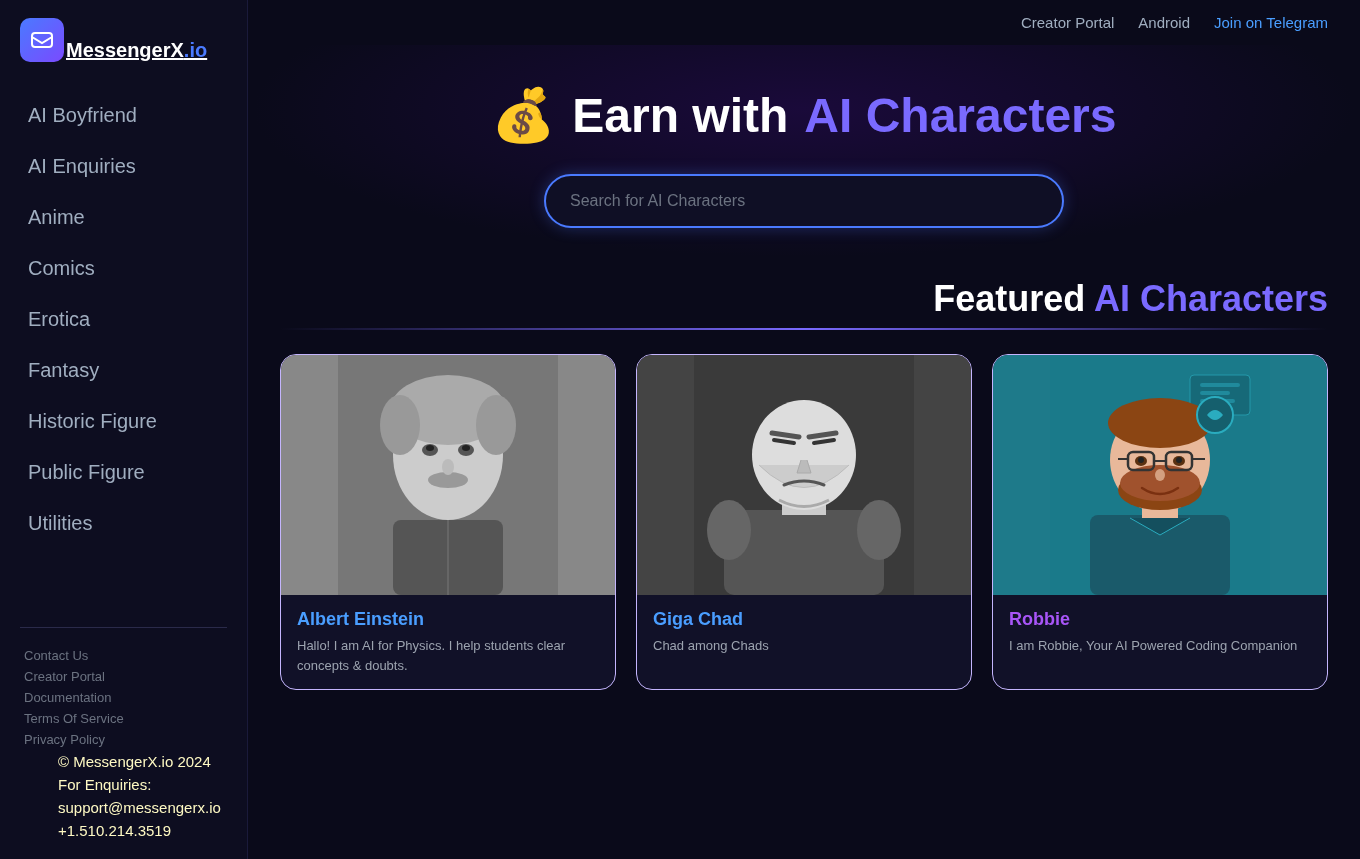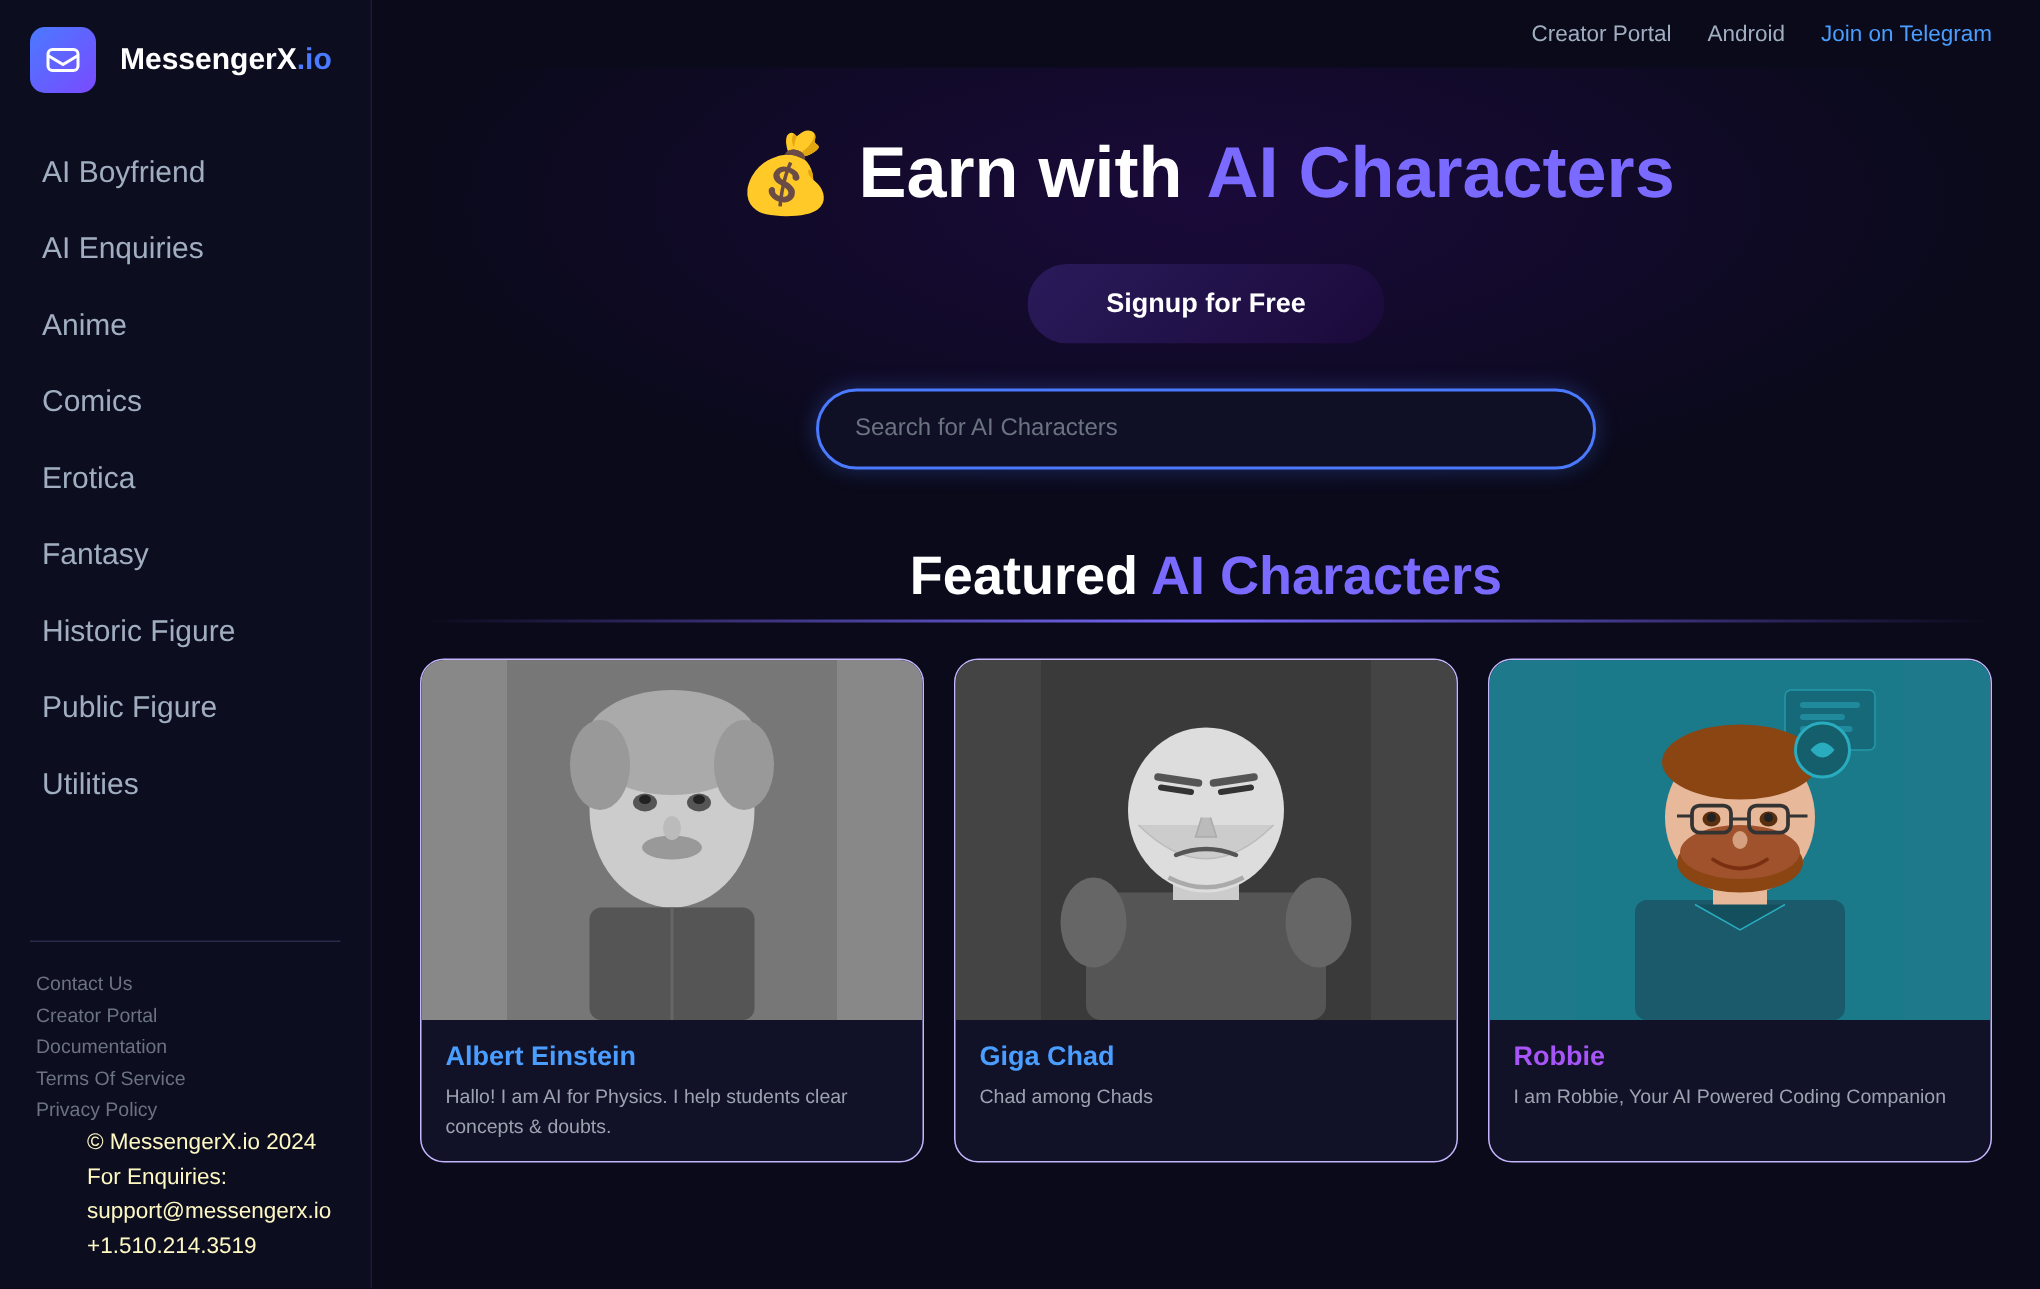--- a/index.html
+++ b/index.html
@@ -17,24 +17,25 @@
       min-width: 248px;
       background: #0d0d20;
       display: flex;
       flex-direction: column;
       padding: 0;
       border-right: 1px solid #1a1a3a;
     }
 
     #sidebar-logo {
       display: flex;
-      align-items: center;
+      align-items: flex-end;
       padding: 18px 20px;
-      gap: 16px;
-      cursor: pointer;
+      gap: 2px;
+      cursor: pointer;
+      text-decoration: underline;
     }
 
     .logo-icon {
       width: 44px;
       height: 44px;
       background: linear-gradient(135deg, #4a7aff, #7a4aff);
       border-radius: 10px;
       display: flex;
       align-items: center;
       justify-content: center;
@@ -195,21 +196,21 @@
     
     #featured {
       padding: 20px 32px 32px;
       background: #0a0a1a;
     }
 
     #featured-title {
       font-size: 36px;
       font-weight: 700;
       color: #fff;
-      text-align: center;
+      text-align: right;
       margin-bottom: 8px;
     }
 
     #featured-title .colored {
       color: #7a6aff;
     }
 
     #featured-divider {
       height: 2px;
       background: linear-gradient(90deg, transparent, #7a6aff, transparent);
@@ -339,21 +340,20 @@
     <a class="topnav-link telegram">Join on Telegram</a>
   </nav>
 
   <section id="hero">
     <h1 id="hero-title">
       <span class="emoji">💰</span>
       <span>Earn with</span>
       <span class="colored">AI Characters</span>
     </h1>
 
-    <button id="signup-btn">Signup for Free</button>
 
     <div id="search-container">
       <input id="search-input" type="text" placeholder="Search for AI Characters" style="">
     </div>
   </section>
 
   <section id="featured">
     <h2 id="featured-title">
       <span>Featured</span>
       <span class="colored"> <span>AI Characters</span></span>

